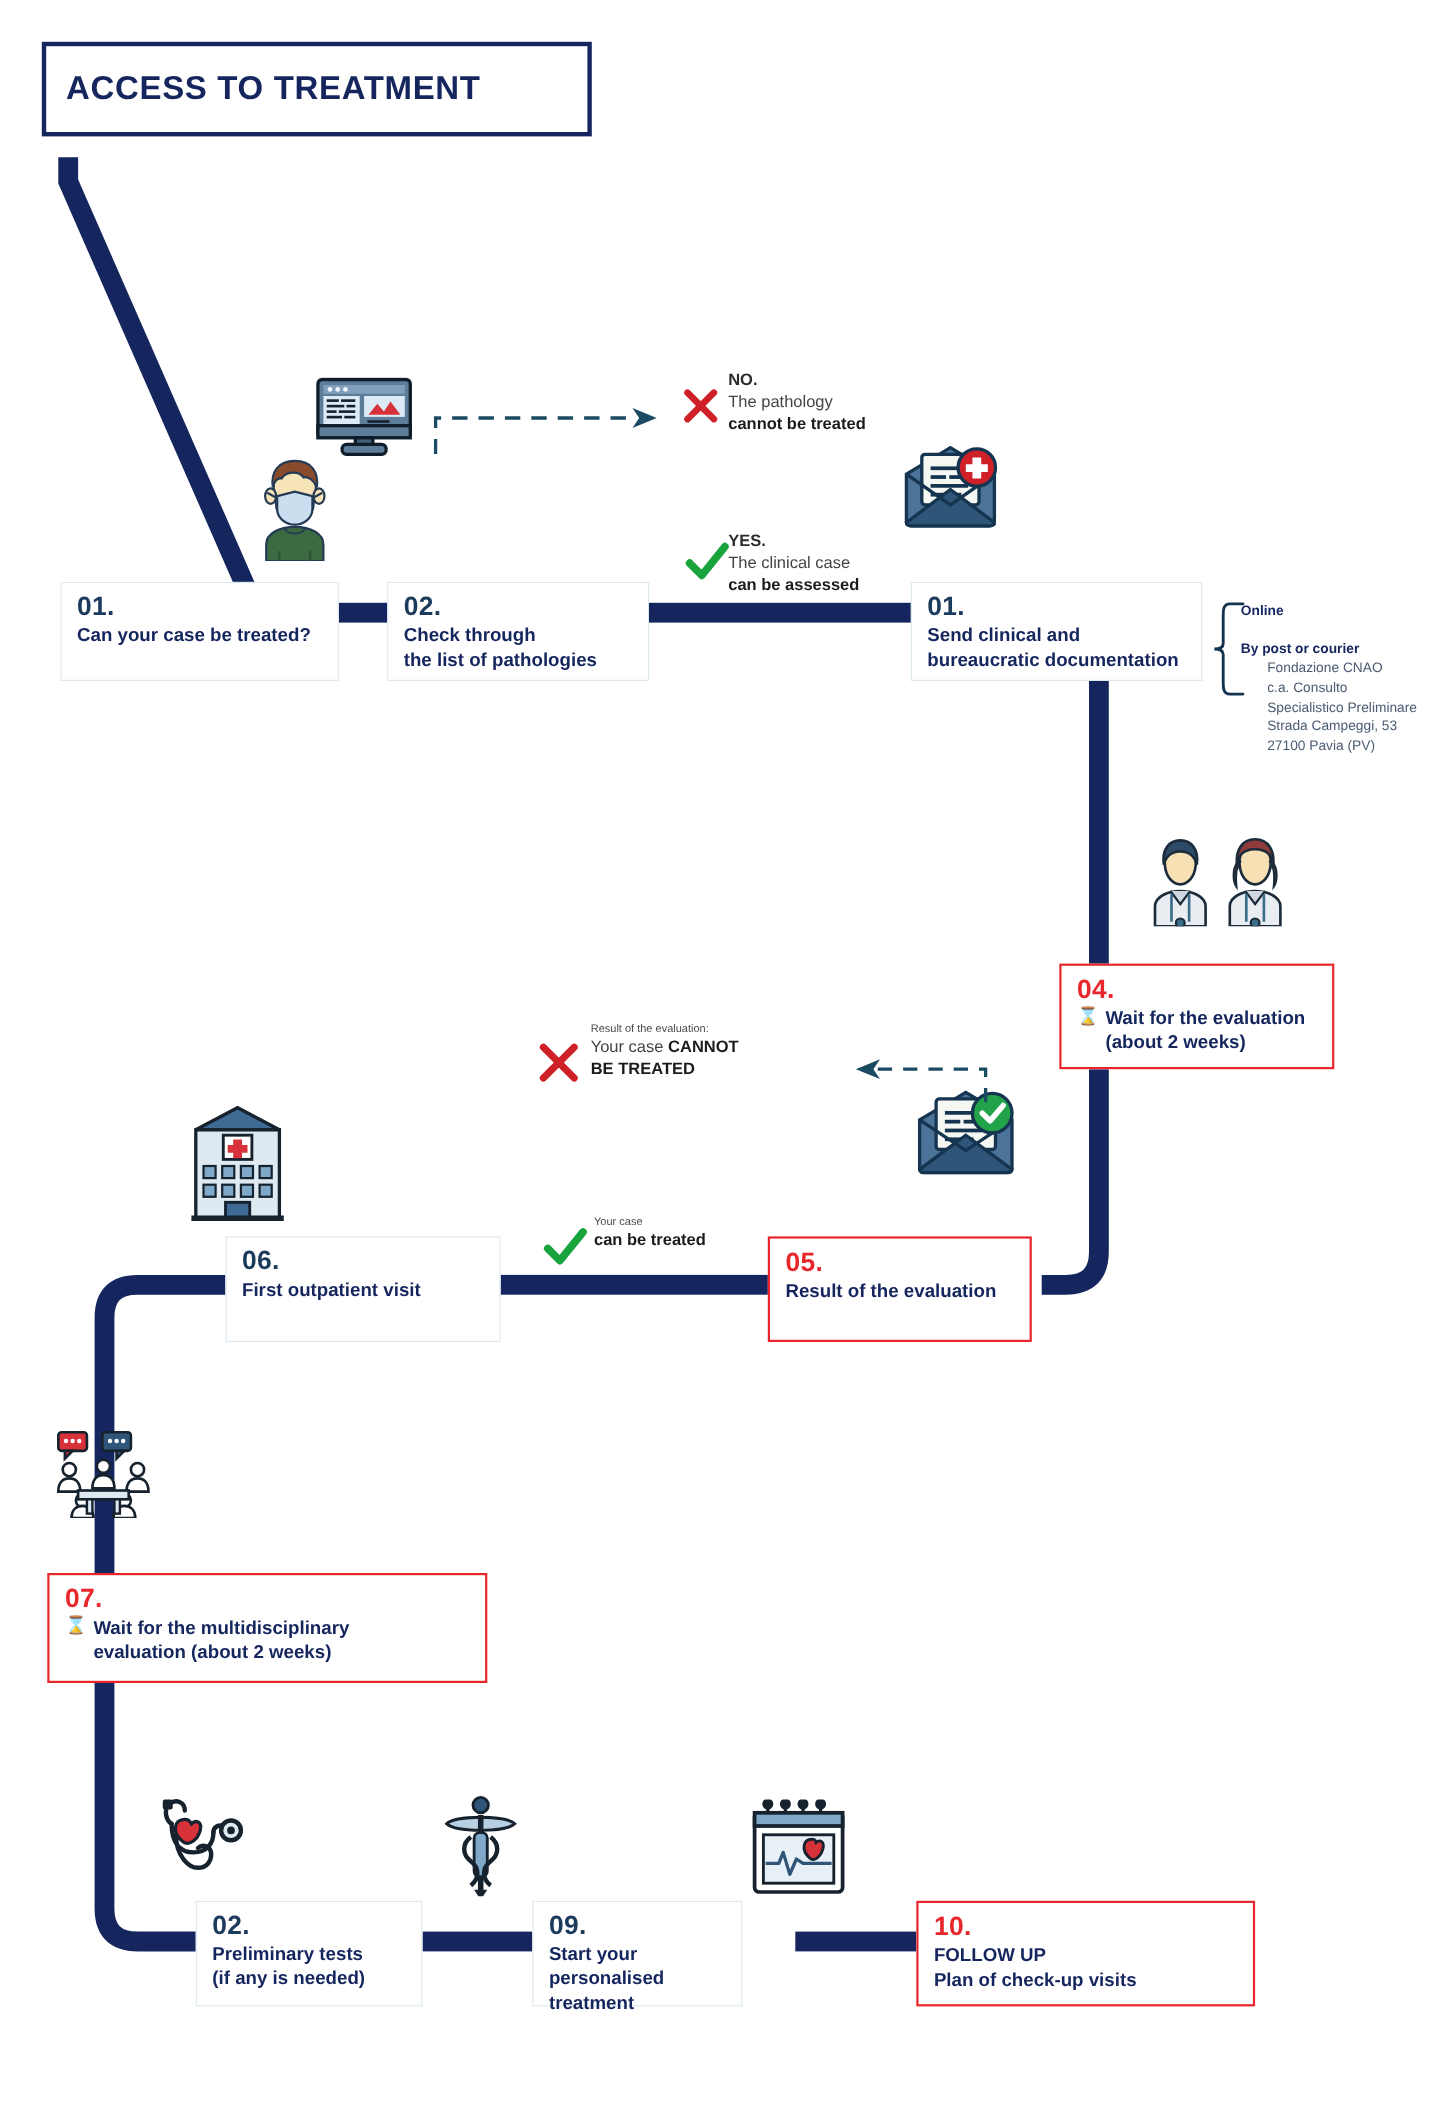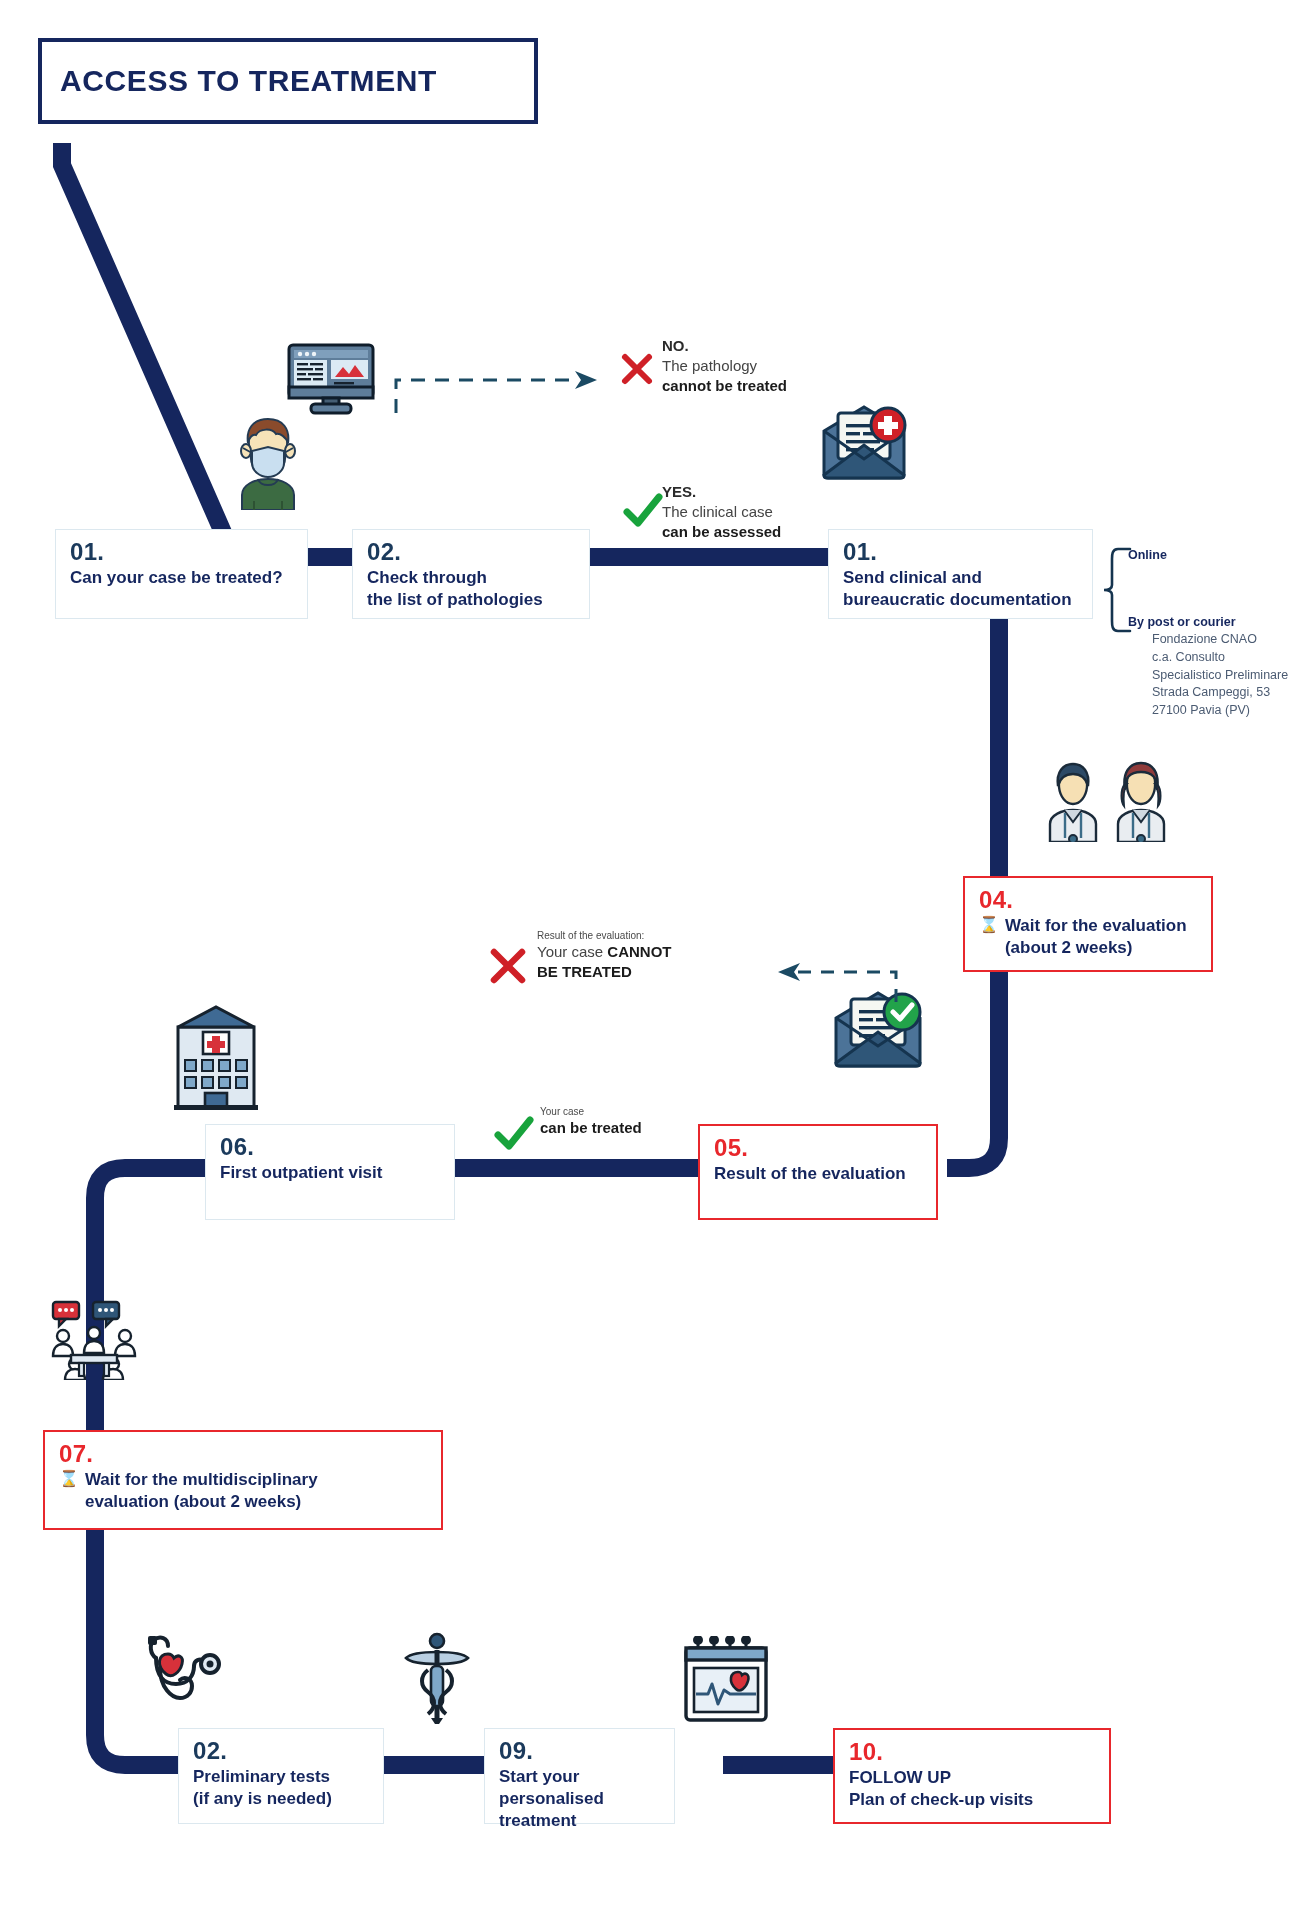--- a/index.html
+++ b/index.html
@@ -332,21 +332,21 @@
     <div class="line1">Your case</div>
     <div class="line3">can be treated</div>
   </div>
 
   <svg class="glyph" style="left:1092px; top:545px;" width="40" height="90" viewBox="0 0 40 90">
     <path d="M38 4 L26 4 C20 4 20 10 20 14 L20 40 C20 44 16 45 12 45 C16 45 20 46 20 50 L20 76 C20 80 20 86 26 86 L38 86" fill="none" stroke="#15344f" stroke-width="2.6" stroke-linecap="round"></path>
   </svg>
   <div class="opt" style="left:1128px; top:546px;">
     <div class="head">Online</div>
   </div>
-  <div class="opt" style="left:1128px; top:613px;">
+  <div class="opt" style="left:1128px; top:581px;">
     <div class="head">By post or courier</div>
     <div class="body">Fondazione CNAO
 c.a. Consulto
 Specialistico Preliminare
 Strada Campeggi, 53
 27100 Pavia (PV)</div>
   </div>
 
   <div class="step" style="left:55px; top:529px; width:253px; height:90px;">
     <div class="num">01.</div>
@@ -398,19 +398,19 @@
     <div class="label">Preliminary tests
 (if any is needed)</div>
   </div>
 
   <div class="step" style="left:484px; top:1728px; width:191px; height:96px;">
     <div class="num">09.</div>
     <div class="label">Start your personalised
 treatment</div>
   </div>
 
-  <div class="step red" style="left:833px; top:1728px; width:278px; height:96px;">
+  <div class="step red" style="left:833px; top:1728px; width:308px; height:96px;">
     <div class="num">10.</div>
     <div class="label">FOLLOW UP
 Plan of check-up visits</div>
   </div>
 
 </div>
 
 </body></html>

